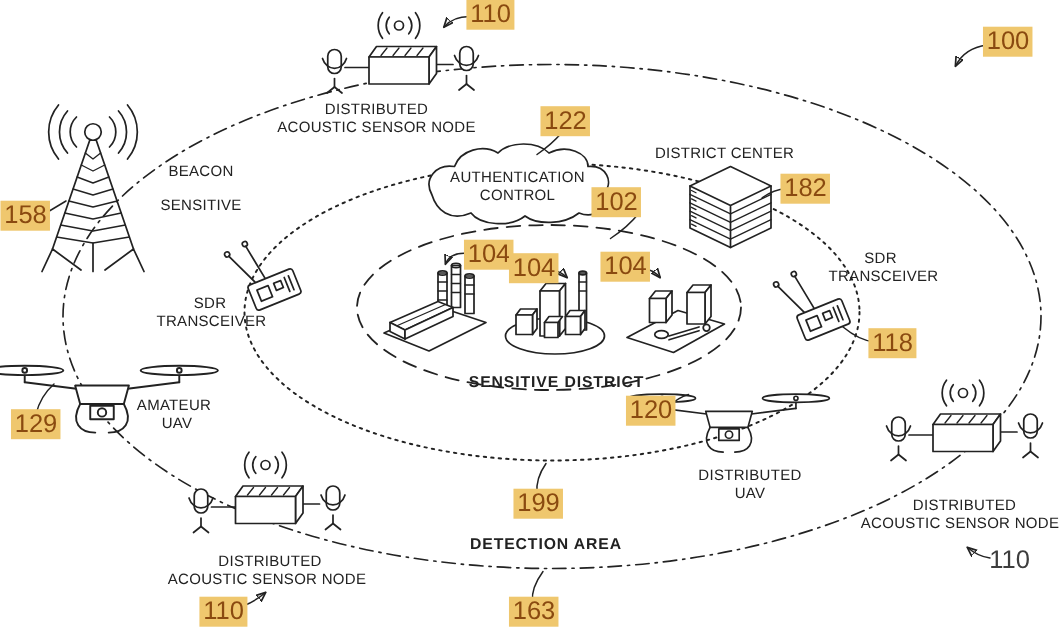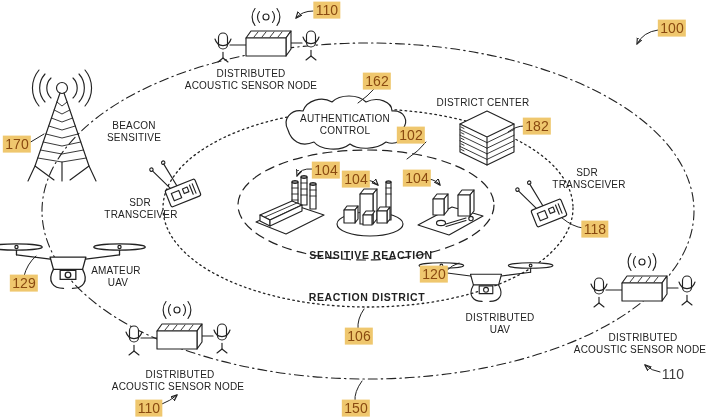--- a/index.html
+++ b/index.html
@@ -10,21 +10,21 @@
        stroke:var(--ink,#222);fill:none;stroke-width:1.15;stroke-linecap:round;stroke-linejoin:round;}
   #art .wfill{fill:#fff;}
   #art .zone-inner{stroke-dasharray:9 6;stroke-width:1.2;}
   #art .zone-mid{stroke-dasharray:1.6 3.4;stroke-width:1.3;}
   #art .zone-outer{stroke-dasharray:9 4 1.5 4;stroke-width:1.1;}
   #art .leader{stroke-width:1;}
   #art .thin{stroke-width:0.9;}
   .lbl{position:absolute;transform:translate(-50%,-50%);font-size:10px;line-height:1.15;
        color:var(--ink,#222);white-space:nowrap;text-align:right;letter-spacing:.2px;}
   .zone{font-weight:bold;font-size:10.5px;letter-spacing:.6px;}
-  .ref{position:absolute;transform:translate(-50%,-50%);font-size:14px;line-height:1.2;
+  .ref{position:absolute;transform:translate(-50%,-50%);font-size:17px;line-height:1.2;
        color:var(--ref_color,#8a4a10);background:var(--highlight,#efc76e);padding:0 2.5px;
        white-space:nowrap;}
   .ref.plain{background:transparent;color:#3d3d3d;}
 </style>
 </head>
 <body>
 
 <div id="fig">
 
 <svg id="art" width="708" height="420" viewBox="0 0 708 420">
@@ -193,51 +193,51 @@
   <path class="leader" d="M 358,329 Q 357,319 364,309"></path>
   <path class="leader" d="M 355,401 Q 354,392 362,381"></path>
   <path class="leader" d="M 29,143 L 44,134"></path>
   <path class="leader" d="M 24,276 Q 27,264 36,256"></path>
   <path class="leader" d="M 162,404 Q 170,401 177,395" marker-end="url(#arr)"></path>
   <path class="leader" d="M 660,372 Q 652,371 645,365" marker-end="url(#arr)"></path>
 </svg>
 
 <span class="lbl" style="left:251px;top:74px">DISTRIBUTED</span>
 <span class="lbl" style="left:251px;top:86px">ACOUSTIC SENSOR NODE</span>
-<span class="lbl" style="left:134px;top:126px">BEACON</span>
+<span class="lbl" style="left:134px;top:115px">BEACON</span>
 <span class="lbl" style="left:134px;top:138px">SENSITIVE</span>
 <span class="lbl" style="left:345px;top:119px">AUTHENTICATION</span>
 <span class="lbl" style="left:345px;top:131px">CONTROL</span>
 <span class="lbl" style="left:483px;top:103px">DISTRICT CENTER</span>
 <span class="lbl" style="left:140px;top:203px">SDR</span>
 <span class="lbl" style="left:141px;top:215px">TRANSCEIVER</span>
 <span class="lbl" style="left:587px;top:173px">SDR</span>
 <span class="lbl" style="left:589px;top:185px">TRANSCEIVER</span>
 <span class="lbl" style="left:116px;top:271px">AMATEUR</span>
 <span class="lbl" style="left:118px;top:283px">UAV</span>
 <span class="lbl" style="left:500px;top:318px">DISTRIBUTED</span>
 <span class="lbl" style="left:500px;top:330px">UAV</span>
 <span class="lbl" style="left:180px;top:375px">DISTRIBUTED</span>
 <span class="lbl" style="left:178px;top:387px">ACOUSTIC SENSOR NODE</span>
 <span class="lbl" style="left:643px;top:338px">DISTRIBUTED</span>
 <span class="lbl" style="left:640px;top:350px">ACOUSTIC SENSOR NODE</span>
 
-<span class="lbl zone" style="left:371px;top:255px">SENSITIVE REACTION</span>
-<span class="lbl zone" style="left:367px;top:297px">REACTION DISTRICT</span>
+<span class="lbl zone" style="left:371px;top:255px">SENSITIVE DISTRICT</span>
+<span class="lbl zone" style="left:364px;top:363px">DETECTION AREA</span>
 
 <span class="ref" style="left:672px;top:28px">100</span>
 <span class="ref" style="left:327px;top:10px">110</span>
-<span class="ref" style="left:377px;top:81px">162</span>
+<span class="ref" style="left:377px;top:81px">122</span>
 <span class="ref" style="left:411px;top:135px">102</span>
 <span class="ref" style="left:326px;top:170px">104</span>
 <span class="ref" style="left:356px;top:179px">104</span>
 <span class="ref" style="left:417px;top:178px">104</span>
 <span class="ref" style="left:537px;top:126px">182</span>
 <span class="ref" style="left:595px;top:229px">118</span>
 <span class="ref" style="left:434px;top:274px">120</span>
-<span class="ref" style="left:359px;top:336px">106</span>
-<span class="ref" style="left:356px;top:408px">150</span>
-<span class="ref" style="left:17px;top:144px">170</span>
+<span class="ref" style="left:359px;top:336px">199</span>
+<span class="ref" style="left:356px;top:408px">163</span>
+<span class="ref" style="left:17px;top:144px">158</span>
 <span class="ref" style="left:24px;top:283px">129</span>
 <span class="ref" style="left:149px;top:408px">110</span>
 <span class="ref plain" style="left:673px;top:374px">110</span>
 
 </div>
 
 </body></html>

